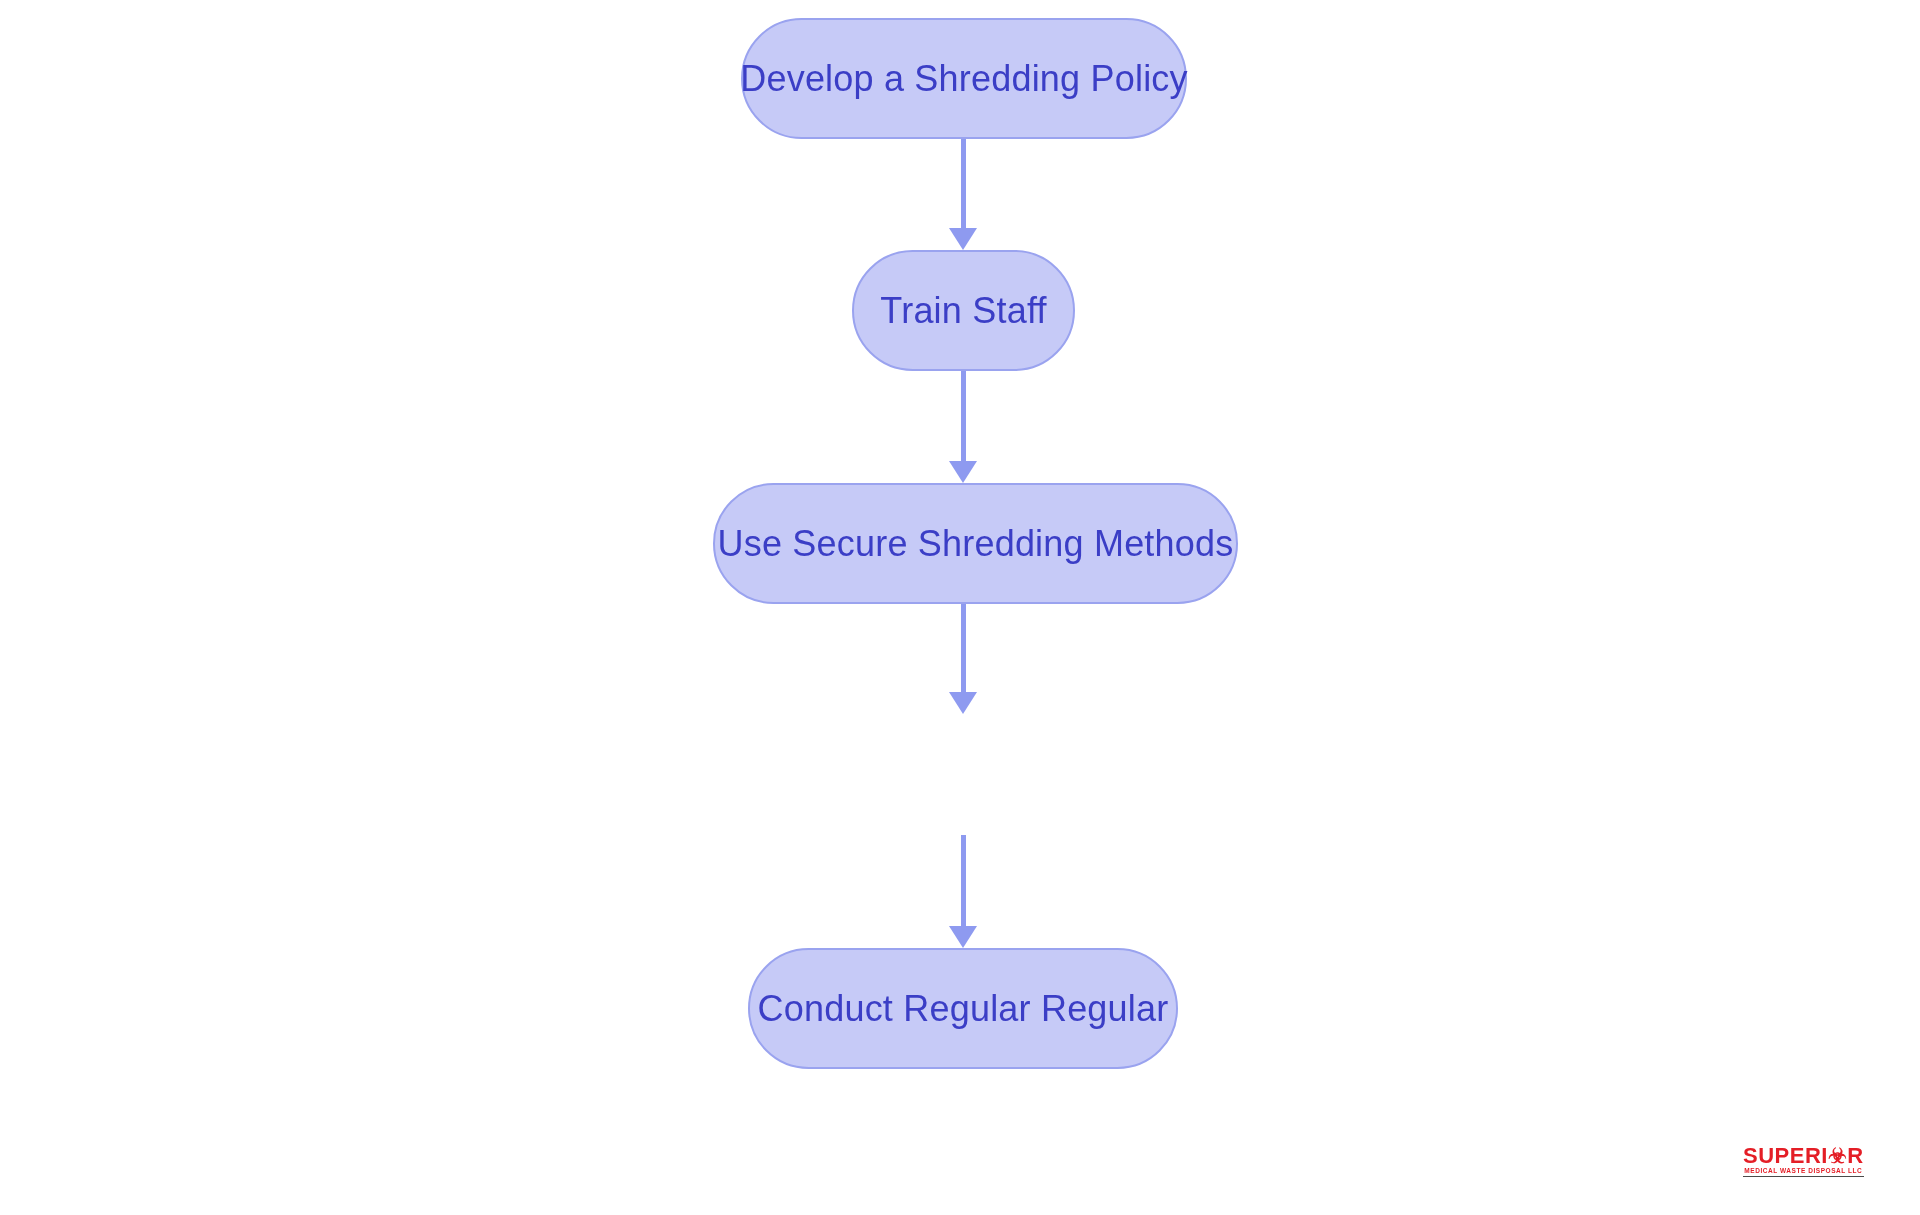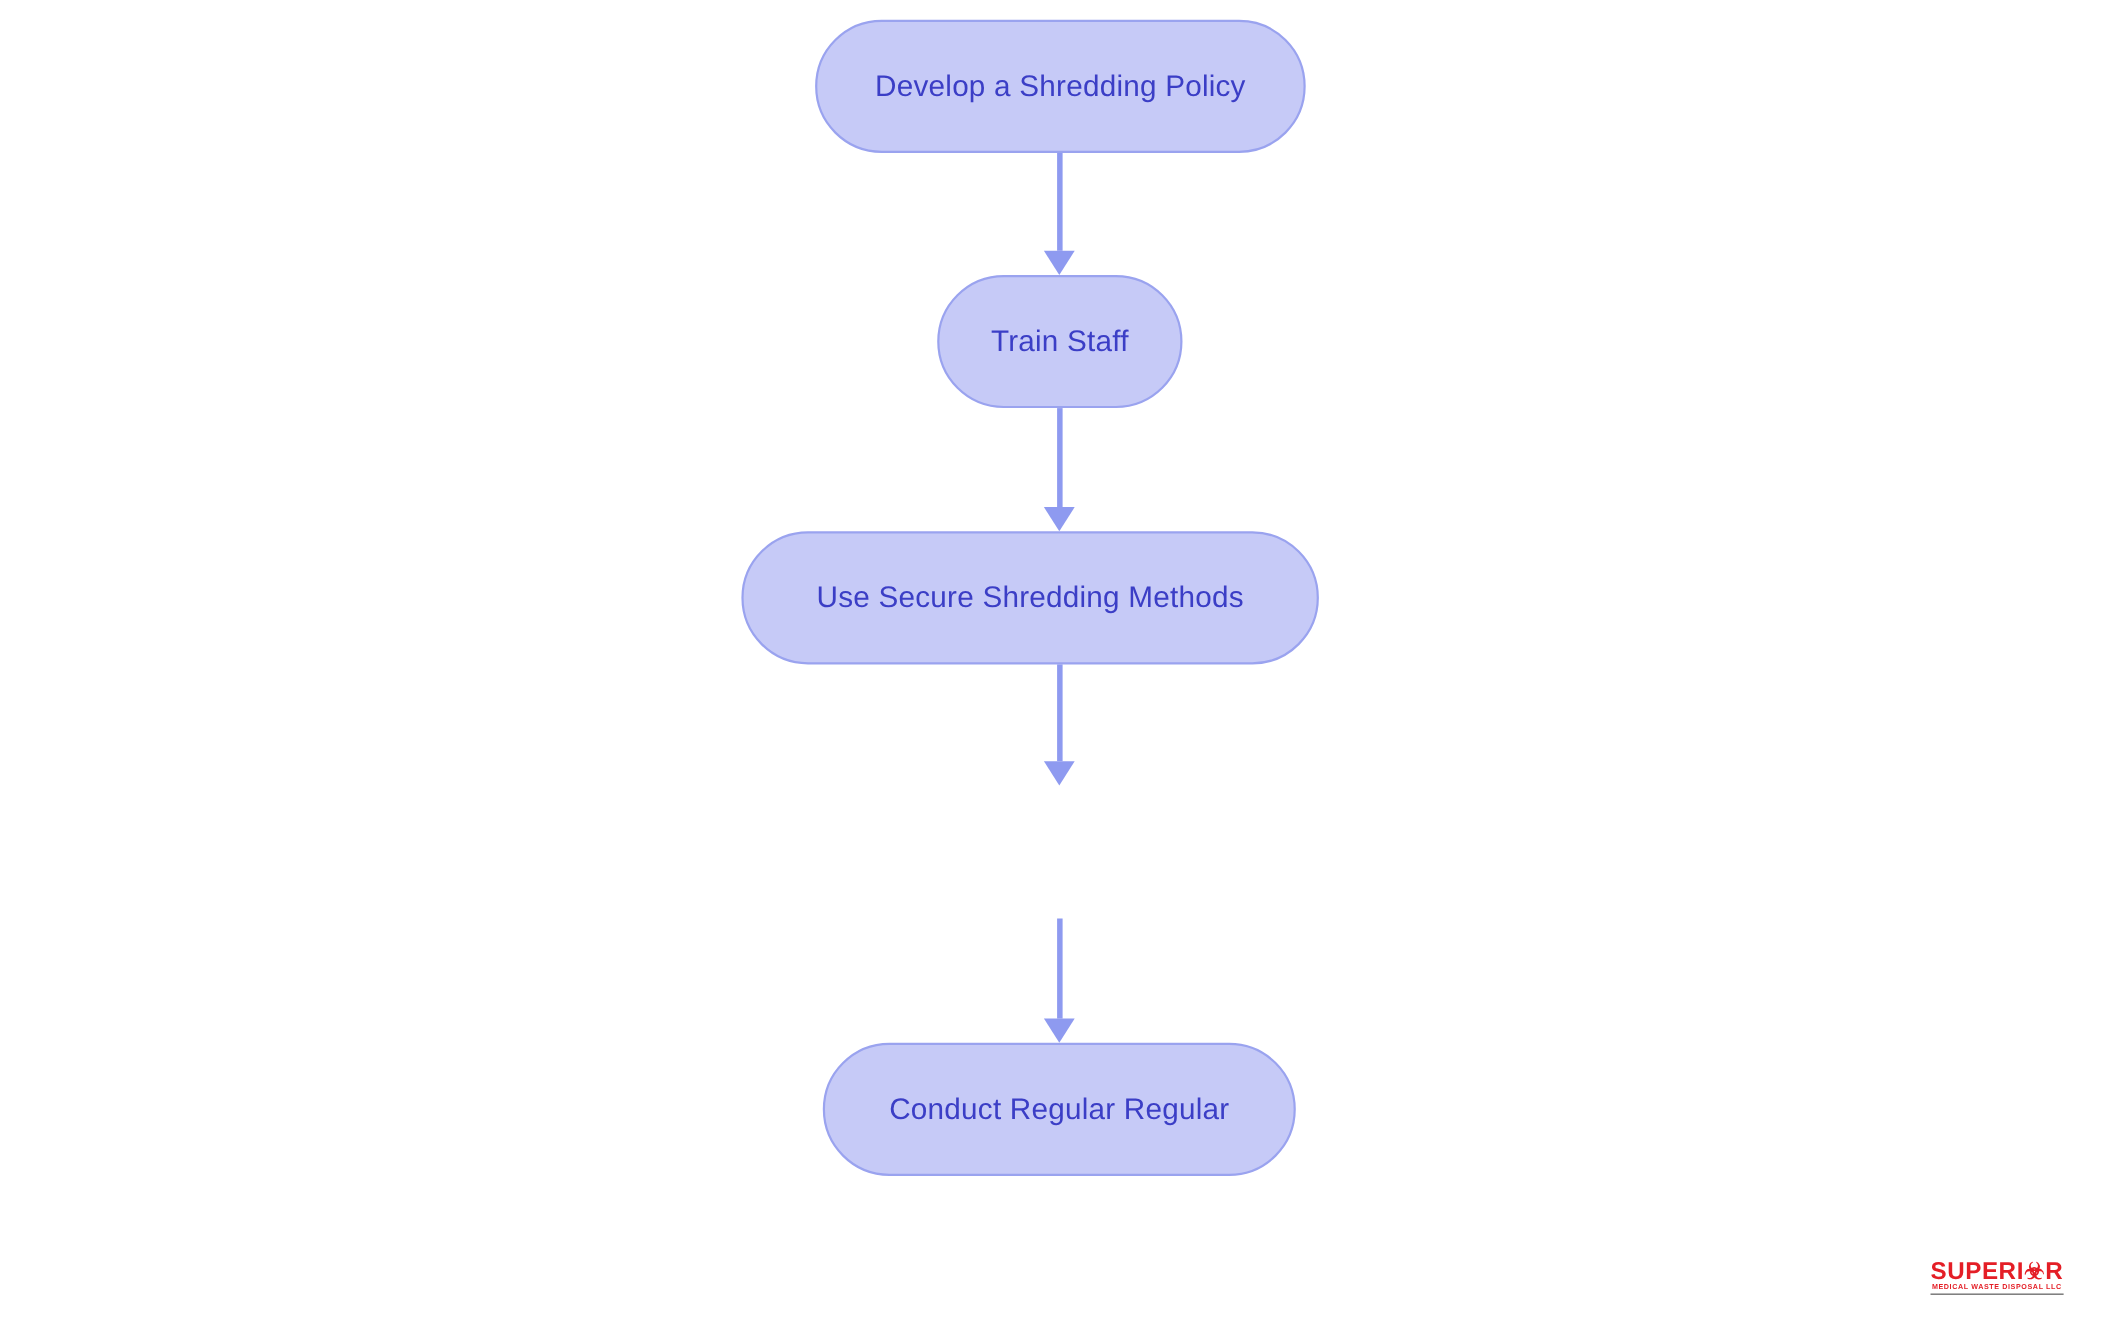--- a/index.html
+++ b/index.html
@@ -20,27 +20,27 @@
     position: absolute;
     height: 121px;
     box-sizing: border-box;
     background: var(--node-fill, #c6caf7);
     border: 2px solid var(--node-border, #9aa3ef);
     border-radius: 62px;
     display: flex;
     align-items: center;
     justify-content: center;
     color: var(--node-text, #3b3ec6);
-    font-size: 27px;
+    font-size: 36px;
     letter-spacing: 0.2px;
     white-space: nowrap;
   }
   .node-1 { left: 741px; top: 18px;  width: 446px; }
   .node-2 { left: 852px; top: 250px; width: 223px; justify-content: center; }
-  .node-3 { left: 674px; top: 483px; width: 525px; }
+  .node-3 { left: 713px; top: 483px; width: 525px; }
   .node-4 { left: 744px; top: 714px; width: 438px; }
   .node-5 { left: 748px; top: 948px; width: 430px; }
 
   
   .arrow {
     position: absolute;
     left: 963px;
     transform: translateX(-50%);
     display: flex;
     flex-direction: column;
@@ -62,21 +62,20 @@
   .arrow-3 { top: 604px; } .arrow-3 .shaft { height: 88px; }
   .arrow-4 { top: 835px; } .arrow-4 .shaft { height: 91px; }
 
   
   .logo {
     position: absolute;
     left: 1743px;
     top: 1145px;
     text-align: center;
     line-height: 1;
-    margin-left: 12px;
   }
   .logo-title {
     font-size: 22px;
     font-weight: 800;
     color: var(--logo-red, #e41e26);
     letter-spacing: 0.5px;
     white-space: nowrap;
   }
   .logo-title .bio {
     font-size: 21px;

